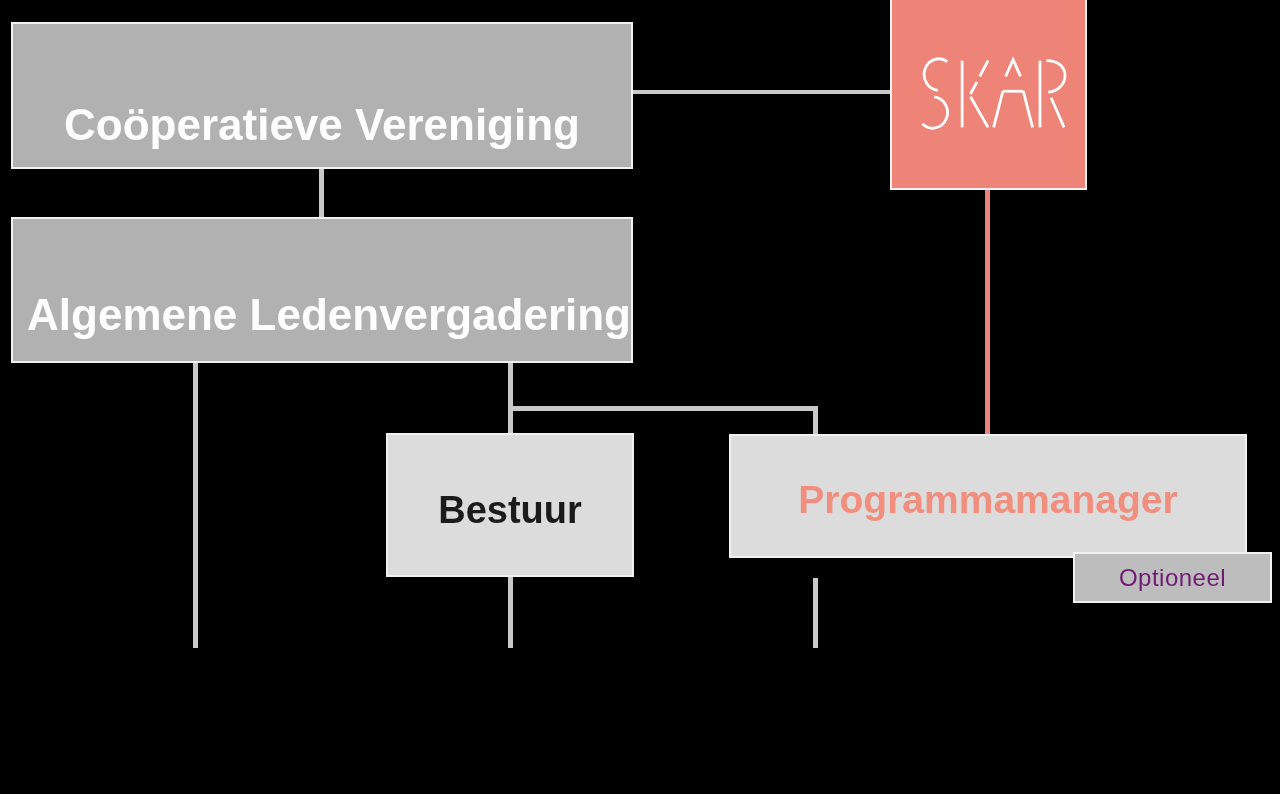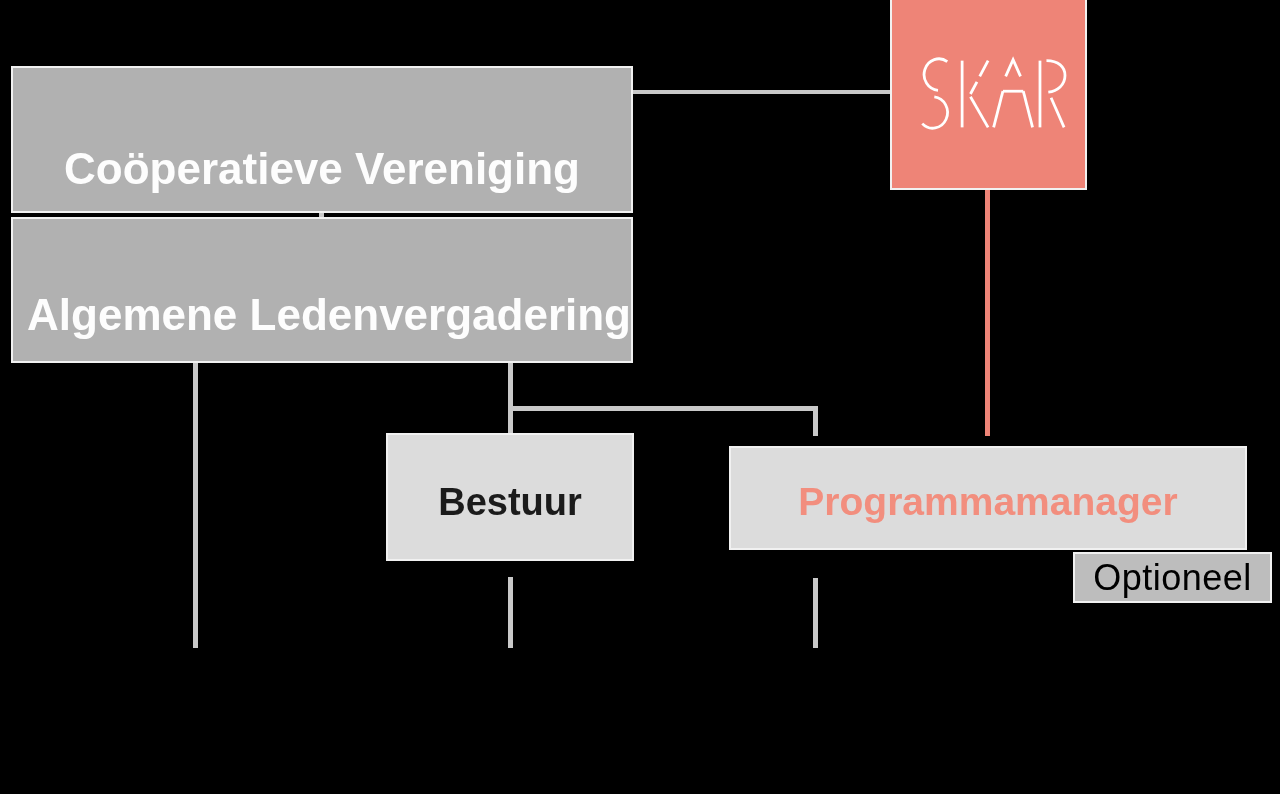--- a/index.html
+++ b/index.html
@@ -10,40 +10,40 @@
   .line{position:absolute;background:#c9c9c9;}
   .box{
     position:absolute;box-sizing:border-box;display:flex;
     align-items:center;justify-content:center;
     border:2px solid #f1f1f1;
   }
   .lbl{font-weight:bold;white-space:nowrap;}
   .lbl-white-lg{font-size:44px;color:#fdfdfd;}
   .lbl-dark{font-size:38px;color:#1b1b1b;}
   .lbl-salmon{font-size:39px;color:#f28e7e;}
-  .lbl-opt{font-size:36px;color:#000000;font-weight:normal;letter-spacing:0.5px;}
+  .lbl-opt{font-size:24px;color:#701a75;font-weight:normal;letter-spacing:0.5px;}
   .sr{position:absolute;width:1px;height:1px;overflow:hidden;clip:rect(0 0 0 0);white-space:nowrap;}
 
   
   #ln-cv-skar{left:633px;top:90px;width:257px;height:4px;}
   #ln-cv-alv{left:319px;top:169px;width:5px;height:48px;}
   #ln-alv-comm{left:193px;top:363px;width:5px;height:285px;}
   #ln-alv-bestuur{left:508px;top:363px;width:5px;height:72px;}
   #ln-branch{left:508px;top:406px;width:310px;height:5px;}
   #ln-branch-pm{left:813px;top:406px;width:5px;height:30px;}
   #ln-bestuur-comm{left:508px;top:577px;width:5px;height:71px;}
   #ln-pm-comm{left:813px;top:578px;width:5px;height:70px;}
   #ln-skar-pm{left:985px;top:188px;width:5px;height:248px;background:#ee8477;}
 
   
-  #b-cv{left:11px;top:22px;width:622px;height:147px;background:#b1b1b1;padding-top:58px;margin-top:44px;}
+  #b-cv{left:11px;top:22px;width:622px;height:147px;background:#b1b1b1;padding-top:58px;}
   #b-skar{left:890px;top:0;width:197px;height:190px;background:#ee8477;border-top:none;}
   #b-alv{left:11px;top:217px;width:622px;height:146px;background:#b1b1b1;padding-top:50px;justify-content:flex-end;}
-  #b-bestuur{left:386px;top:433px;width:248px;height:128px;background:#dcdcdc;padding-top:10px;}
-  #b-pm{left:729px;top:446px;width:518px;height:104px;background:#dcdcdc;padding-top:8px;}
+  #b-bestuur{left:386px;top:433px;width:248px;height:144px;background:#dcdcdc;padding-top:10px;}
+  #b-pm{left:729px;top:434px;width:518px;height:124px;background:#dcdcdc;padding-top:8px;}
   #b-opt{left:1073px;top:552px;width:199px;height:51px;background:#bdbdbd;z-index:3;}
   #b-comm{left:92px;top:646px;width:816px;height:148px;background:#dcdcdc;padding-bottom:6px;}
 
   #skar-logo{display:block;}
   #skar-logo path{stroke:#ffffff;stroke-width:3;fill:none;stroke-linecap:butt;}
 </style>
 </head>
 <body>
 
 <div id="canvas">

